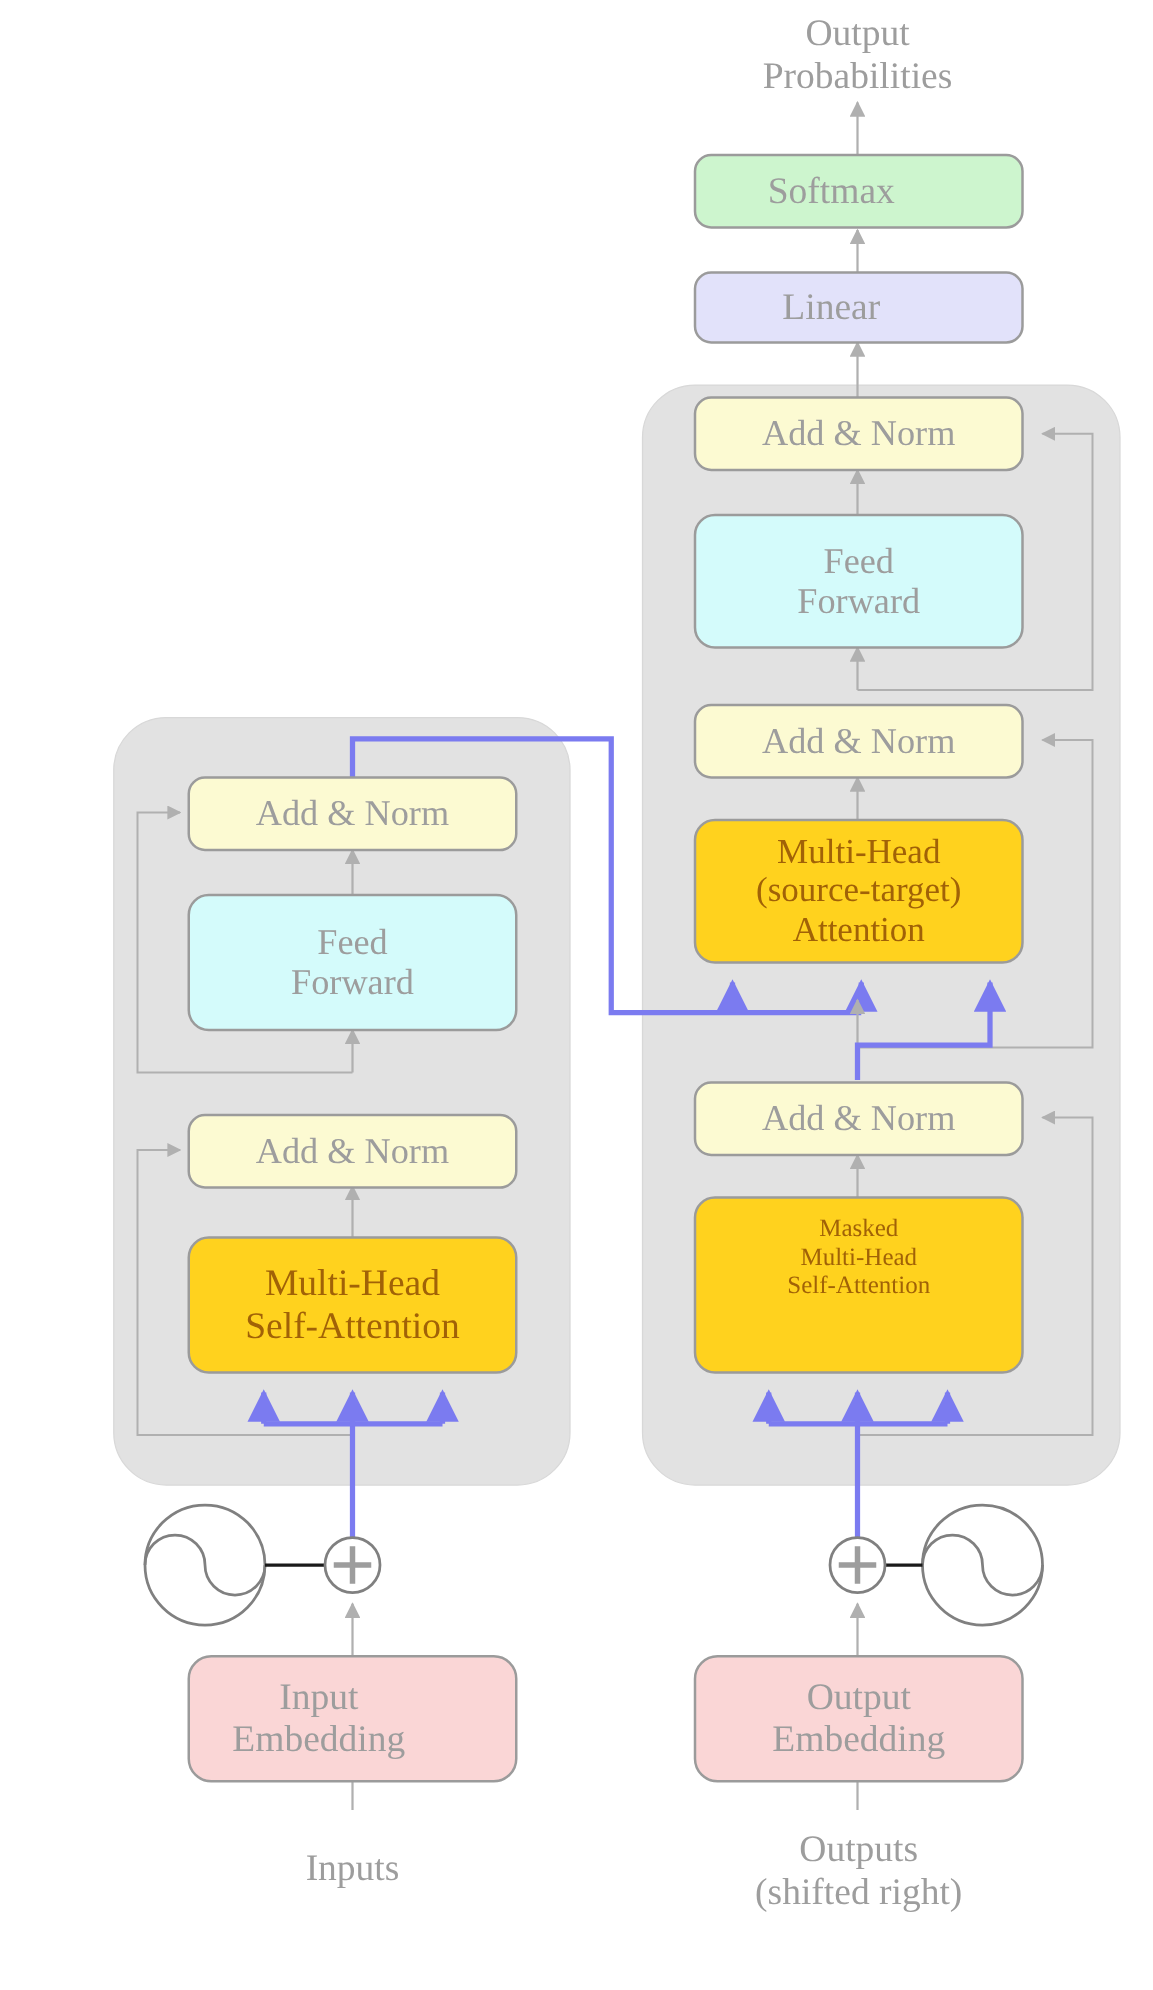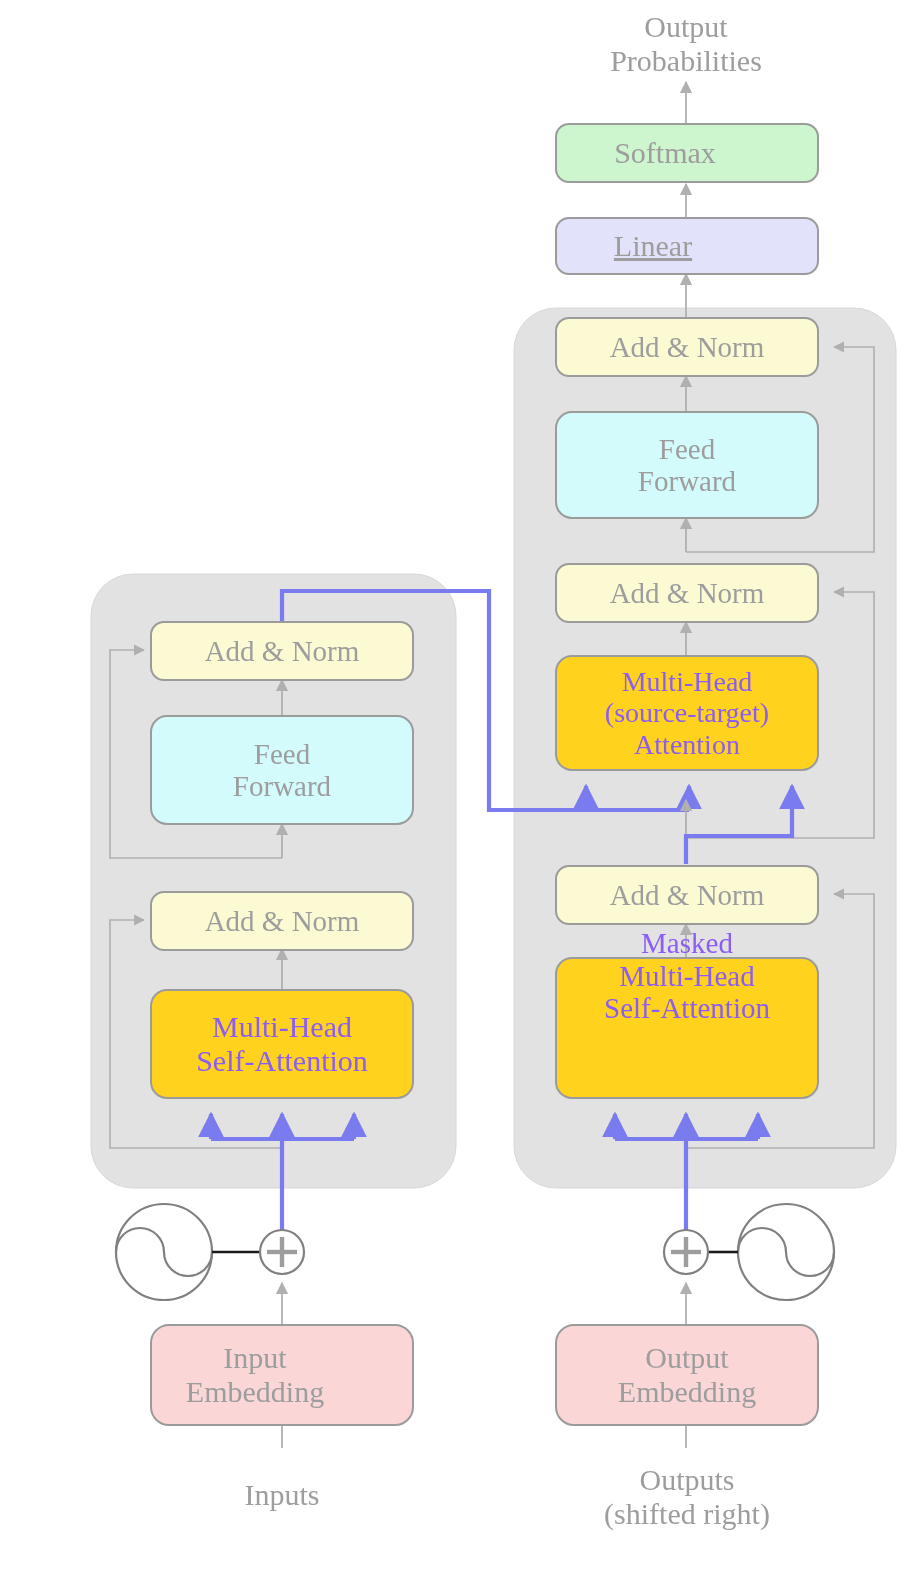--- a/index.html
+++ b/index.html
@@ -6,21 +6,21 @@
   body{width:922px;height:1592px;overflow:hidden;
        font-family:"Liberation Serif","DejaVu Serif",serif;}
   #stage{position:relative;width:922px;height:1592px;background:#fff;margin-left:44px;}
   svg{display:block;}
   .boxlabel{
     position:absolute;display:flex;align-items:center;justify-content:center;
     text-align:center;line-height:1.12;white-space:pre-line;
     pointer-events:none;
   }
   .graytext{color:#9d9d9d;}
-  .blacktext{color:#8b5cf6;}
+  .blacktext{color:#a16207;}
   .freetext{position:absolute;text-align:center;color:#9d9d9d;line-height:1.14;white-space:pre-line;}
 </style>
 </head>
 <body>
 
 <div id="stage">
 
   <svg width="922" height="1592" viewBox="0 0 922 1592">
     <defs>
       <marker id="ahGray" viewBox="0 0 10 10" refX="9" refY="5" markerWidth="7" markerHeight="7" orient="auto-start-reverse">
@@ -157,35 +157,35 @@
   <div class="boxlabel graytext" style="left:107px;top:892px;width:262px;height:58px;font-size:29px;">Add &amp; Norm</div>
 
   <div class="boxlabel blacktext" style="left:107px;top:990px;width:262px;height:108px;font-size:30px;">Multi-Head
 Self-Attention</div>
 
   <div class="boxlabel graytext" style="left:107px;top:1325px;width:208px;height:100px;font-size:30px;">Input
 Embedding</div>
 
   <div class="boxlabel graytext" style="left:512px;top:124px;width:218px;height:58px;font-size:30px;">Softmax</div>
 
-  <div class="boxlabel graytext" style="left:500px;top:218px;width:218px;height:56px;font-size:30px;text-decoration:underline;">Linear</div>
+  <div class="boxlabel graytext" style="left:512px;top:218px;width:218px;height:56px;font-size:30px;">Linear</div>
 
   <div class="boxlabel graytext" style="left:512px;top:318px;width:262px;height:58px;font-size:29px;">Add &amp; Norm</div>
 
   <div class="boxlabel graytext" style="left:512px;top:412px;width:262px;height:106px;font-size:29px;">Feed
 Forward</div>
 
   <div class="boxlabel graytext" style="left:512px;top:564px;width:262px;height:58px;font-size:29px;">Add &amp; Norm</div>
 
   <div class="boxlabel blacktext" style="left:512px;top:656px;width:262px;height:114px;font-size:28px;">Multi-Head
 (source-target)
 Attention</div>
 
   <div class="boxlabel graytext" style="left:512px;top:866px;width:262px;height:58px;font-size:29px;">Add &amp; Norm</div>
 
-  <div class="boxlabel blacktext" style="left:512px;top:906px;width:262px;height:140px;font-size:29px;">Masked
+  <div class="boxlabel blacktext" style="left:512px;top:936px;width:262px;height:140px;font-size:20px;">Masked
 Multi-Head
 Self-Attention</div>
 
   <div class="boxlabel graytext" style="left:512px;top:1325px;width:262px;height:100px;font-size:30px;">Output
 Embedding</div>
 
 </div>
 
 </body></html>

